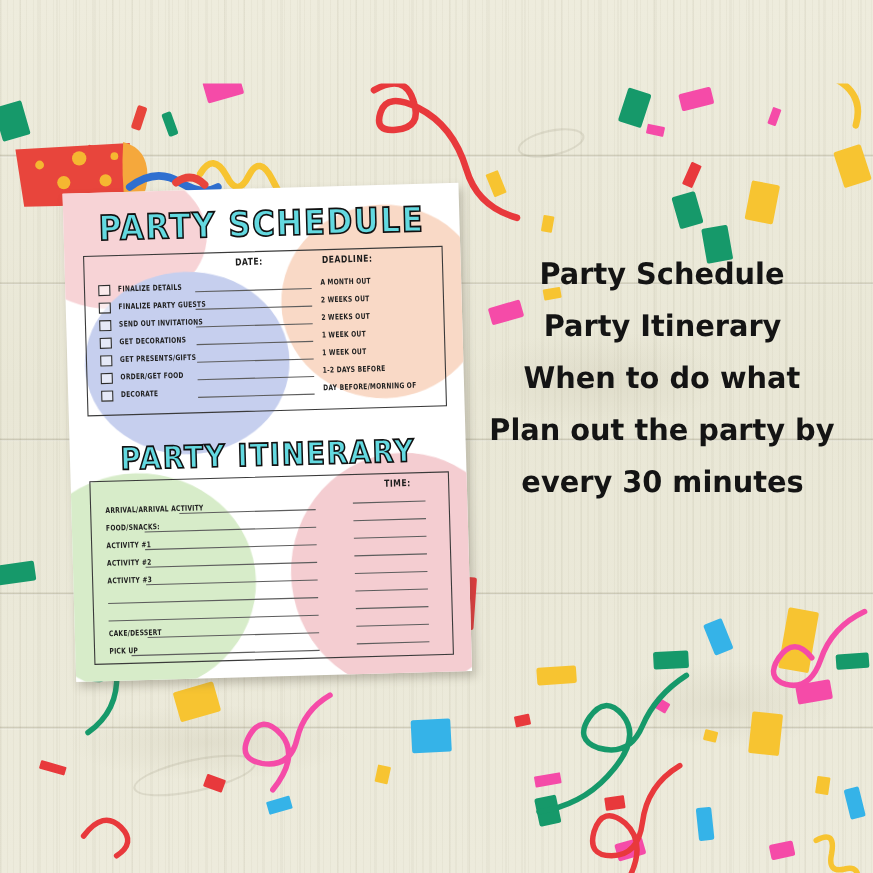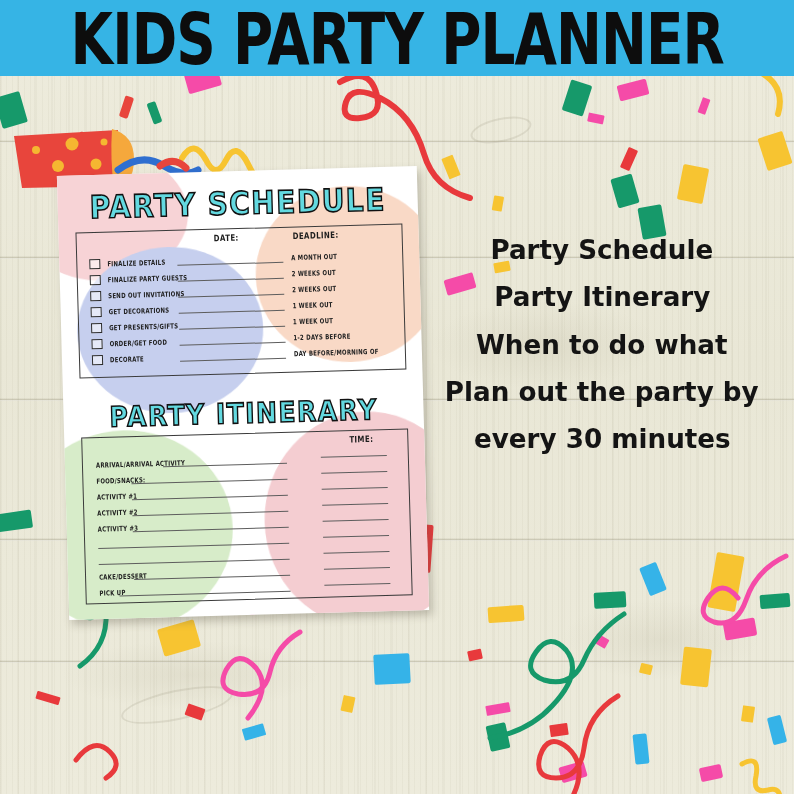--- a/index.html
+++ b/index.html
@@ -106,23 +106,20 @@
   <div class="seam" style="top:256px;"></div>
   <div class="seam" style="top:398px;"></div>
   <div class="seam" style="top:538px;"></div>
   <div class="seam" style="top:660px;"></div>
   <div class="knot" style="left:470px;top:118px;width:58px;height:20px;"></div>
   <div class="knot" style="left:120px;top:690px;width:110px;height:26px;"></div>
   <div class="grainblob" style="left:430px;top:300px;width:230px;height:90px;"></div>
   <div class="grainblob" style="left:60px;top:640px;width:260px;height:70px;"></div>
   <div class="grainblob" style="left:560px;top:600px;width:200px;height:80px;"></div>
 
-  <div class="banner" id="banner" style="background: rgb(54, 180, 229);">
-    <div class="banner-title" style="color: rgb(13, 13, 13);">KIDS PARTY PLANNER</div>
-  </div>
 
   <svg class="cf" style="left:0;top:76px;" width="794" height="718">
     <g>
       <rect x="566" y="6" width="22" height="32" rx="2" fill="#16996a" transform="rotate(18 577 22)"></rect>
       <rect x="624" y="72" width="10" height="22" rx="1" fill="#e8393c" transform="rotate(24 629 83)"></rect>
       <rect x="618" y="6" width="30" height="16" rx="2" fill="#f54ba8" transform="rotate(-14 633 14)"></rect>
       <rect x="588" y="38" width="16" height="9" rx="1" fill="#f54ba8" transform="rotate(12 596 42)"></rect>
       <rect x="700" y="22" width="8" height="16" rx="1" fill="#f54ba8" transform="rotate(20 704 30)"></rect>
       <rect x="762" y="58" width="26" height="34" rx="2" fill="#f7c431" transform="rotate(-18 775 75)"></rect>
       <rect x="680" y="90" width="26" height="36" rx="2" fill="#f7c431" transform="rotate(11 693 108)"></rect>

